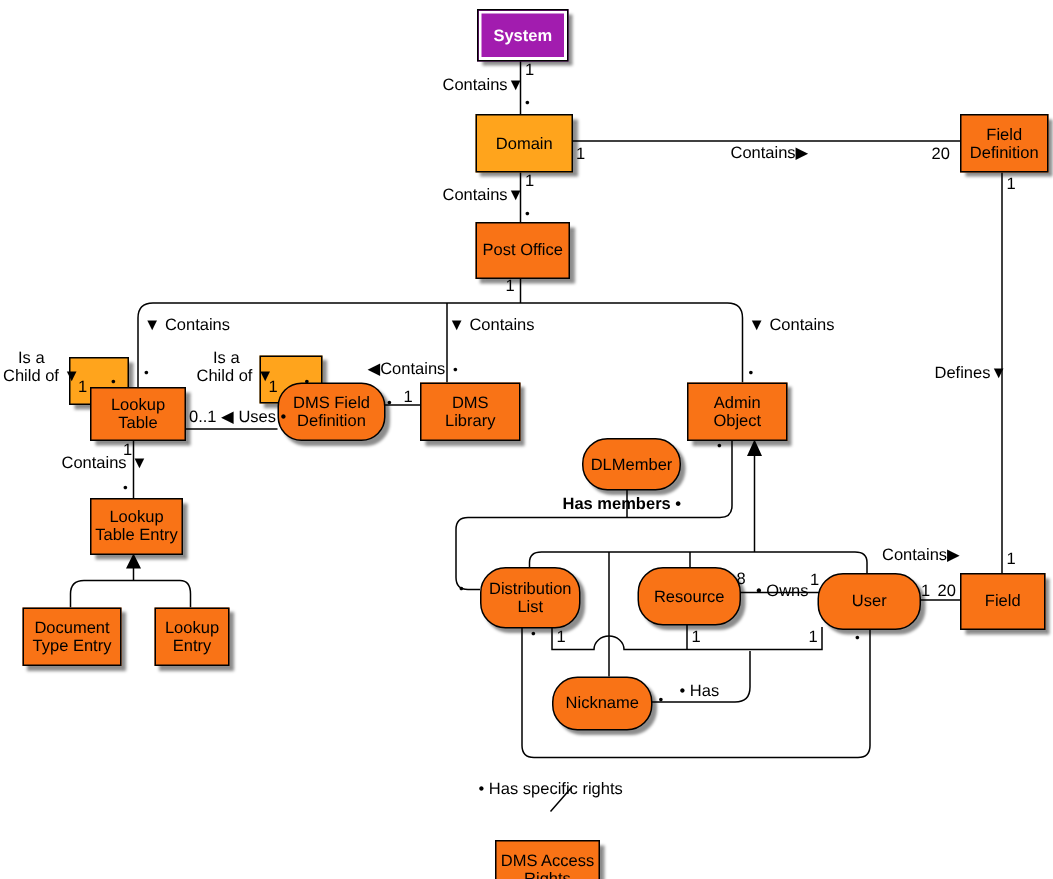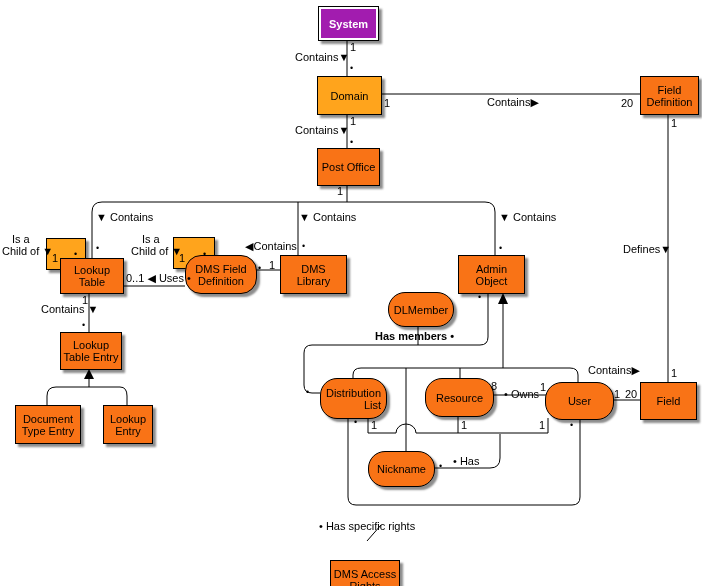--- a/index.html
+++ b/index.html
@@ -89,21 +89,21 @@
 Library</div>
   <div class="node stadium" style="left:388px;top:292px;width:64px;height:33px;">DLMember</div>
   <div class="node" style="left:458px;top:255px;width:65px;height:37px;">Admin
 Object</div>
   <div class="node" style="left:60px;top:332px;width:60px;height:36px;">Lookup
 Table Entry</div>
   <div class="node" style="left:15px;top:405px;width:64px;height:37px;">Document
 Type Entry</div>
   <div class="node" style="left:103px;top:405px;width:48px;height:37px;">Lookup
 Entry</div>
-  <div class="node stadium" style="left:320px;top:378px;width:65px;height:39px;text-align:right;">Distribution
+  <div class="node stadium" style="left:320px;top:378px;width:65px;height:39px;">Distribution
 List</div>
   <div class="node stadium" style="left:425px;top:378px;width:67px;height:37px;">Resource</div>
   <div class="node stadium" style="left:545px;top:382px;width:67px;height:36px;">User</div>
   <div class="node" style="left:640px;top:382px;width:55px;height:36px;">Field</div>
   <div class="node stadium" style="left:368px;top:451px;width:65px;height:34px;">Nickname</div>
   <div class="node" style="left:330px;top:560px;width:68px;height:38px;">DMS Access
 Rights</div>
 
   <div class="lbl" style="left:350px;top:41px;">1</div>
   <div class="lbl" style="left:295px;top:51px;">Contains▼</div>

